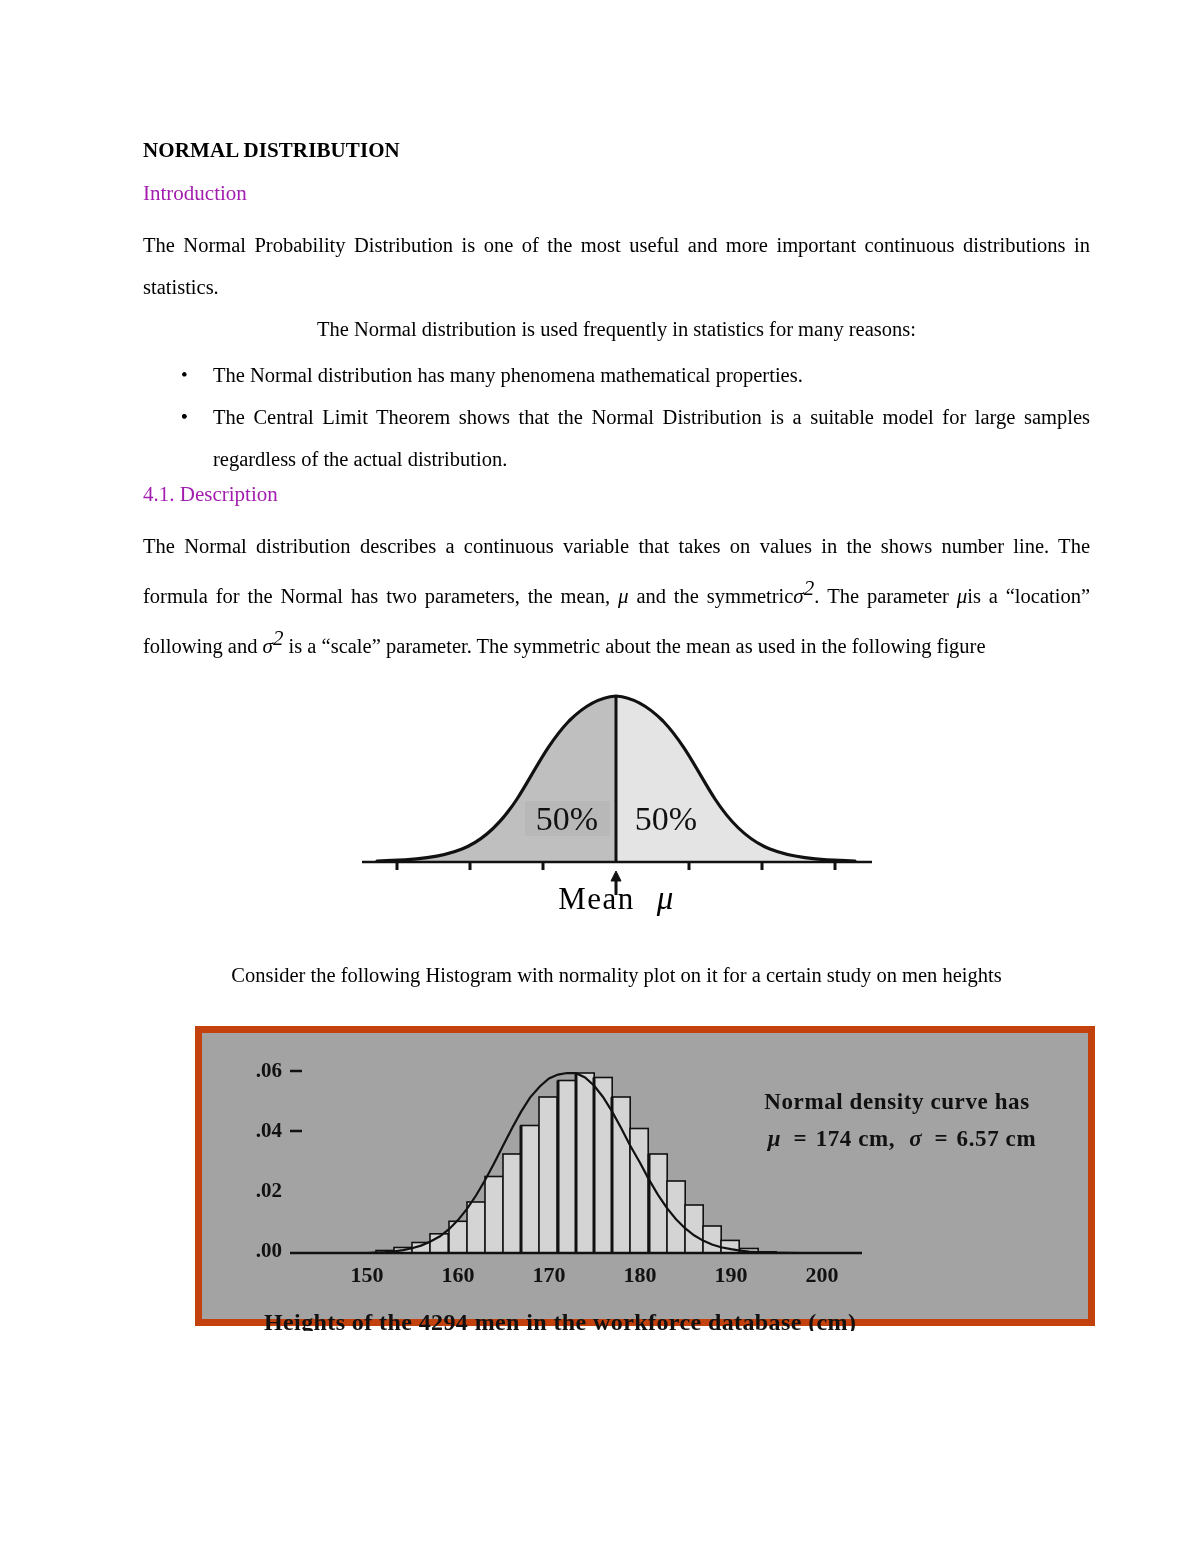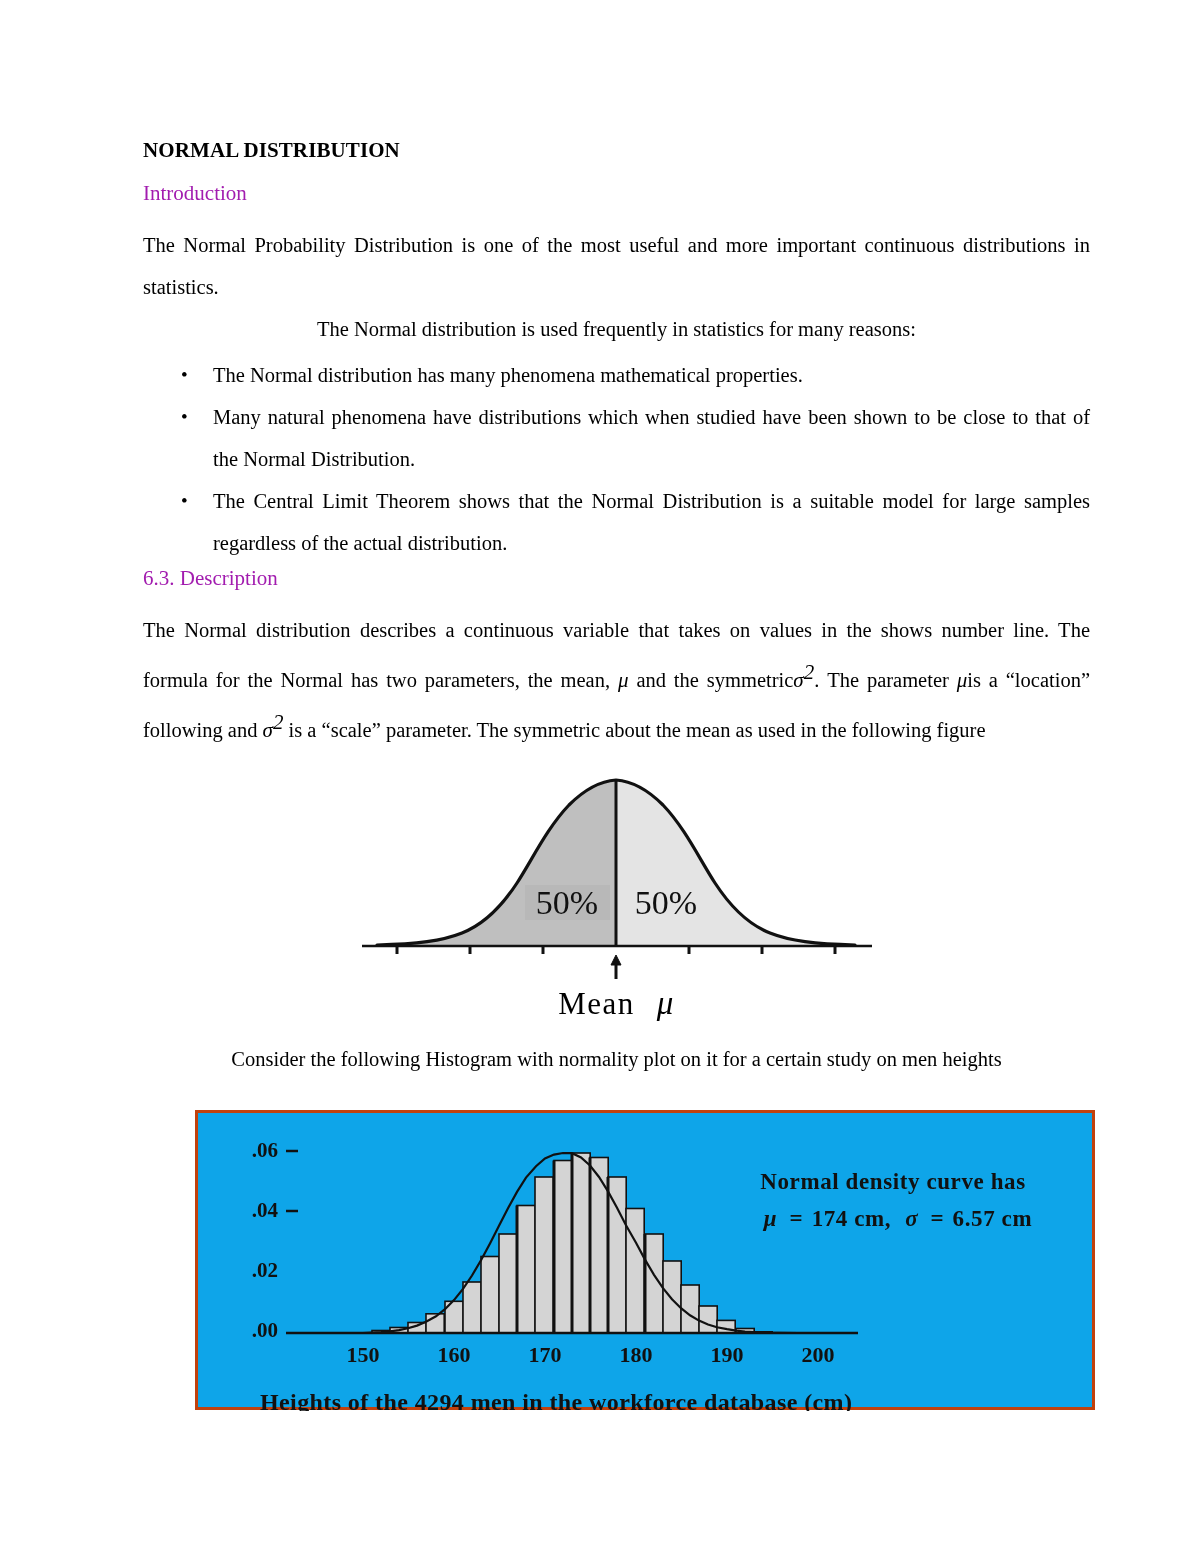--- a/index.html
+++ b/index.html
@@ -81,42 +81,42 @@
   .bell-figure {
     position: relative;
     width: 520px;
     height: 265px;
     margin: 22px auto 0 auto;
   }
   .bell-figure svg { display: block; }
   .bell-caption {
     position: absolute;
     left: 0;
-    top: 212px;
+    top: 191px;
     width: 520px;
     text-align: center;
     font-size: 31px;
     letter-spacing: 1.5px;
     font-family: "Liberation Serif", "DejaVu Serif", serif;
   }
   .bell-caption .mu {
     font-style: italic;
     font-size: 33px;
     margin-left: 22px;
   }
 
   
   .hist-wrap {
     position: relative;
     margin: 30px 0 0 52px;
     width: 900px;
     height: 300px;
-    border: 3px solid #c2410c;
+    border: 7px solid #c2410c;
     box-sizing: border-box;
-    background: #0ea5e9;
+    background: #a3a3a3;
   }
   .hist-wrap svg { display: block; }
   .consider-line {
     margin-top: 58px;
   }
 
   .hist-annot {
     font-family: "Liberation Serif", "DejaVu Serif", serif;
     font-weight: bold;
     letter-spacing: 0.6px;
@@ -135,29 +135,28 @@
 
   <p class="body-text nojust">The Normal distribution is used frequently in statistics for many reasons:</p>
 
   <ul class="bullets">
     <li>
       <span class="bullet-dot">•</span>
       <span>The Normal distribution has many phenomena mathematical properties.</span>
     </li>
     <li>
       <span class="bullet-dot">•</span>
-      <span>Many natural phenomena have distributions which when studied have been shown to be close to that of the Normal Distribution.</span>
     </li>
     <li>
       <span class="bullet-dot">•</span>
       <span>The Central Limit Theorem shows that the Normal Distribution is a suitable model for large samples regardless of the actual distribution.</span>
     </li>
   </ul>
 
-  <h2 class="section-heading tight">6.3. Description</h2>
+  <h2 class="section-heading tight">4.1. Description</h2>
 
   <p class="body-text">
     <span>The Normal distribution describes a continuous variable that takes on values in the shows number line. The formula for the Normal has two parameters, the mean,</span>
     <span class="mathvar">μ</span>
     <span>and the symmetric</span><span class="mathvar">σ</span><sup class="mathvar">2</sup><span>. The parameter</span>
     <span class="mathvar">μ</span><span>is a “location” following and</span>
     <span class="mathvar">σ</span><sup class="mathvar">2</sup>
     <span>is a “scale” parameter. The symmetric about the mean as used in the following figure</span>
   </p>
 

